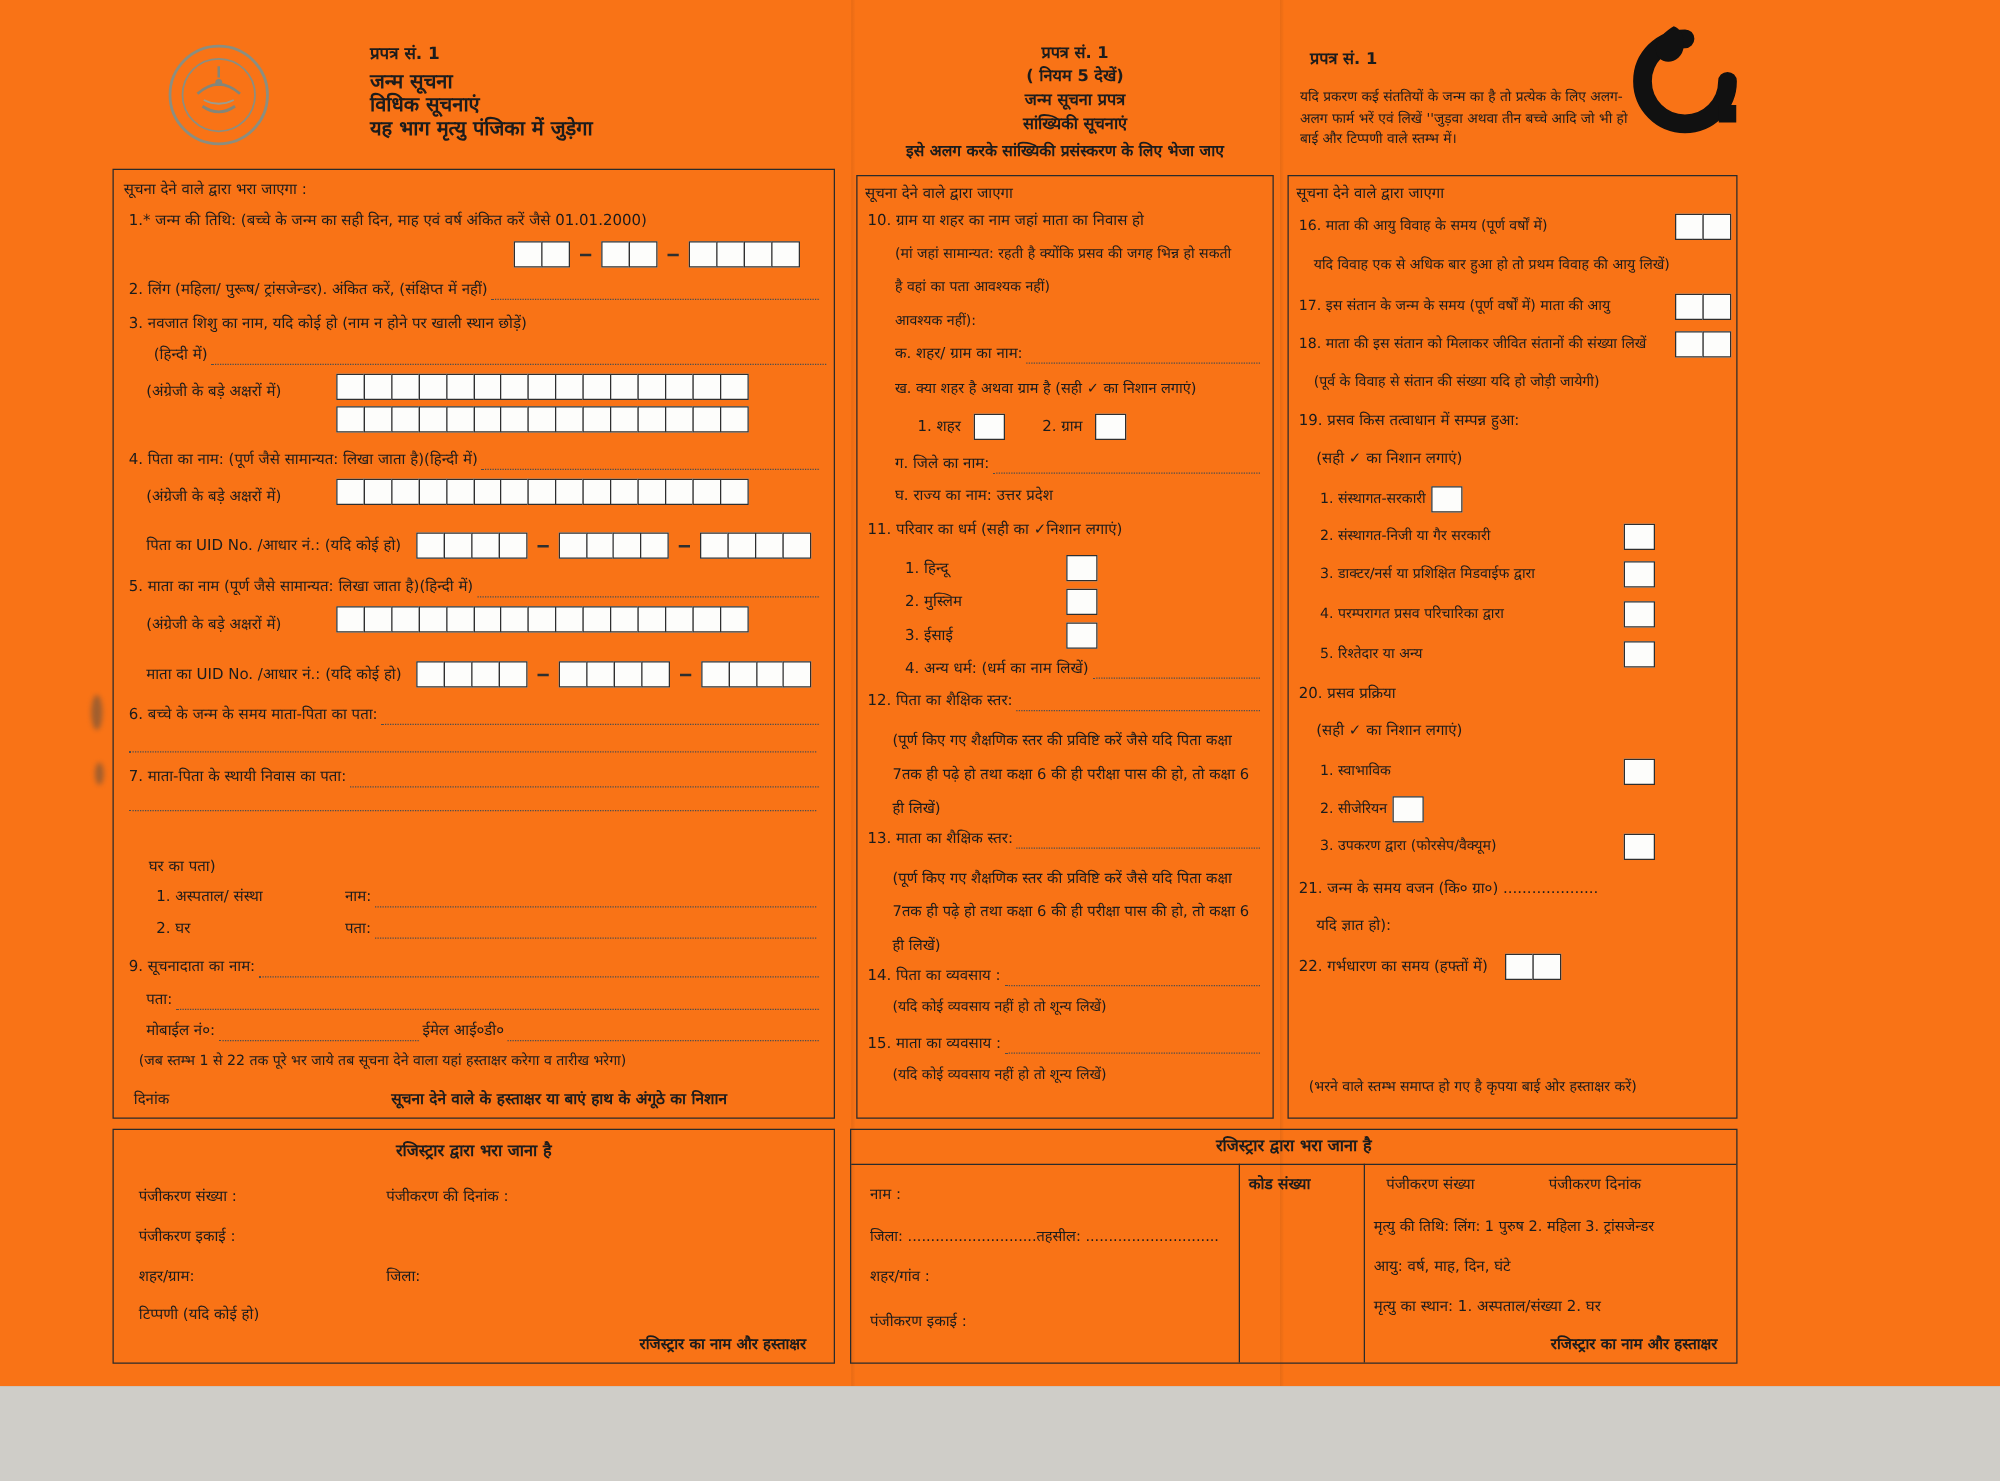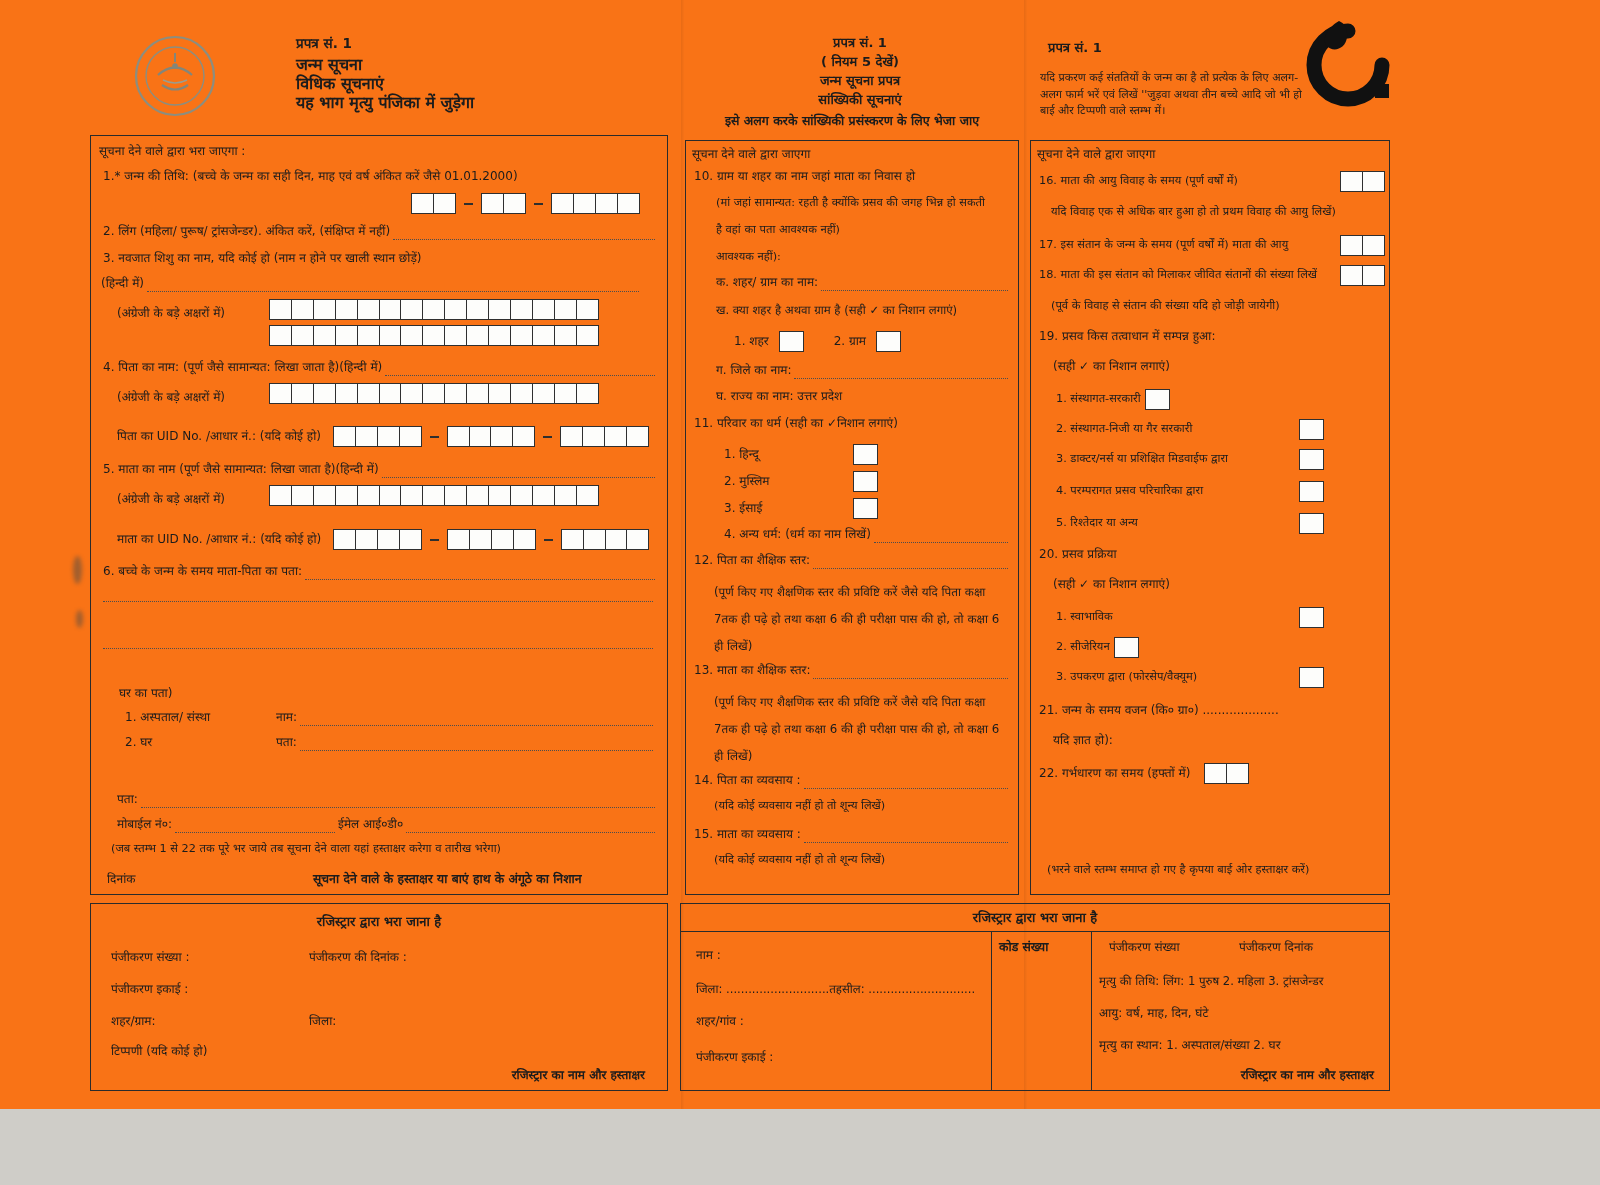--- a/index.html
+++ b/index.html
@@ -95,21 +95,21 @@
           <span class="cb"></span>
         </span>
     </div>
 
     <div class="row" style="left:12px;top:88px;width:552px">
       <span class="lbl">2.  लिंग (महिला/ पुरूष/ ट्रांसजेन्डर). अंकित करें, (संक्षिप्त में नहीं)</span>
         <span class="dots"></span>
     </div>
 
     <div class="abs lbl" style="left:12px;top:115px">3.  नवजात शिशु का नाम, यदि कोई हो (नाम न होने पर खाली स्थान छोड़ें)</div>
-    <div class="row" style="left:10px;top:140px;width:538px">
+    <div class="row" style="left:32px;top:140px;width:538px">
       <span class="lbl">(हिन्दी में)</span>
         <span class="dots"></span>
     </div>
     <div class="abs lbl" style="left:26px;top:170px">(अंग्रेजी के बड़े अक्षरों में)</div>
     <div class="abs cells" style="left:178px;top:163px">
         <span class="cb"></span>
         <span class="cb"></span>
         <span class="cb"></span>
         <span class="cb"></span>
         <span class="cb"></span>
@@ -233,34 +233,42 @@
           <span class="cb"></span>
         </span>
     </div>
 
     <div class="row" style="left:12px;top:428px;width:552px">
       <span class="lbl">6.  बच्चे के जन्म के समय माता-पिता का पता:</span>
         <span class="dots"></span>
     </div>
     <div class="dotline" style="left:12px;top:465px;width:550px"></div>
 
+    <div class="row" style="left:12px;top:478px;width:552px">
+      <span class="lbl">7.  माता-पिता के स्थायी निवास का पता:</span>
+        <span class="dots"></span>
+    </div>
     <div class="dotline" style="left:12px;top:512px;width:550px"></div>
 
     <div class="abs lbl" style="left:28px;top:550px">घर का पता)</div>
     <div class="row" style="left:34px;top:574px;width:528px">
       <span class="lbl" style="width:148px">1. अस्पताल/ संस्था</span>
       <span class="lbl">नाम:</span>
         <span class="dots"></span>
     </div>
     <div class="row" style="left:34px;top:599px;width:528px">
       <span class="lbl" style="width:148px">2. घर</span>
       <span class="lbl">पता:</span>
         <span class="dots"></span>
     </div>
 
+    <div class="row" style="left:12px;top:630px;width:552px">
+      <span class="lbl">9.  सूचनादाता का नाम:</span>
+        <span class="dots"></span>
+    </div>
     <div class="row" style="left:26px;top:656px;width:538px">
       <span class="lbl">पता:</span>
         <span class="dots"></span>
     </div>
     <div class="row" style="left:26px;top:681px;width:538px">
       <span class="lbl">मोबाईल नं०:</span>
         <span class="dots" style="max-width:160px"></span>
       <span class="lbl">ईमेल आई०डी०</span>
         <span class="dots"></span>
     </div>

